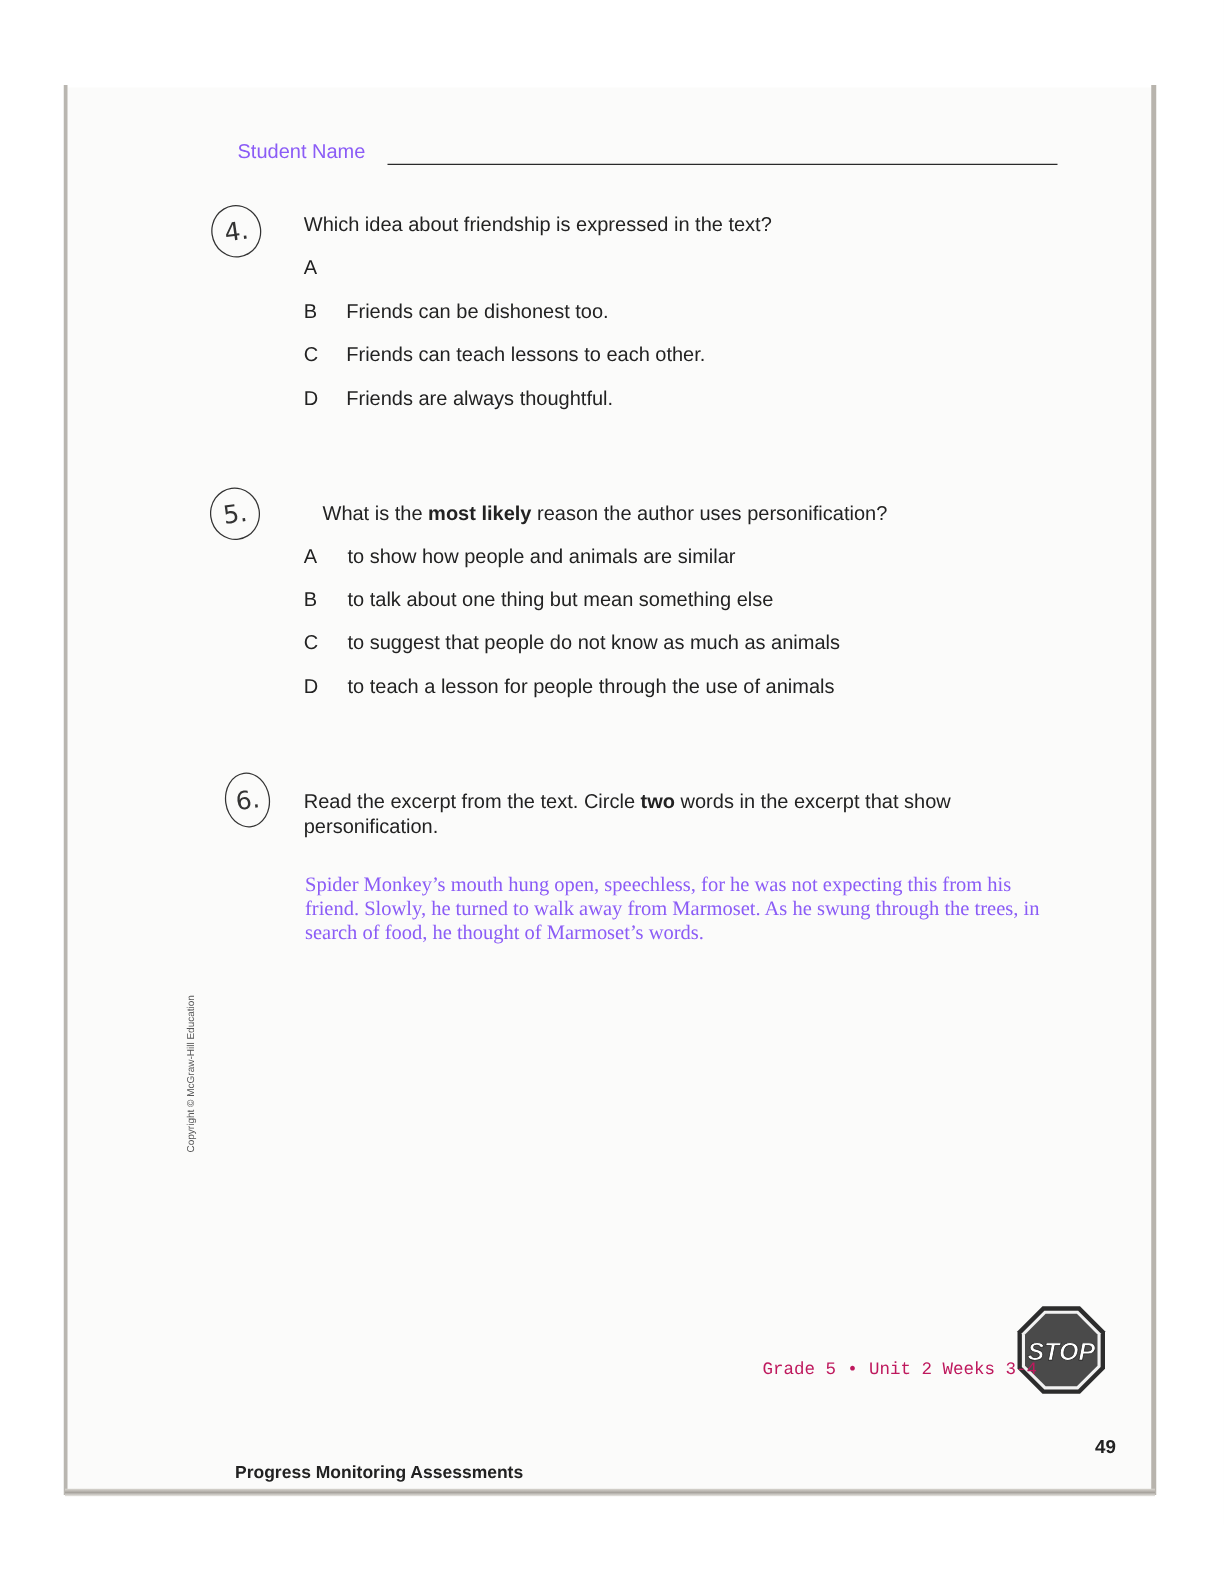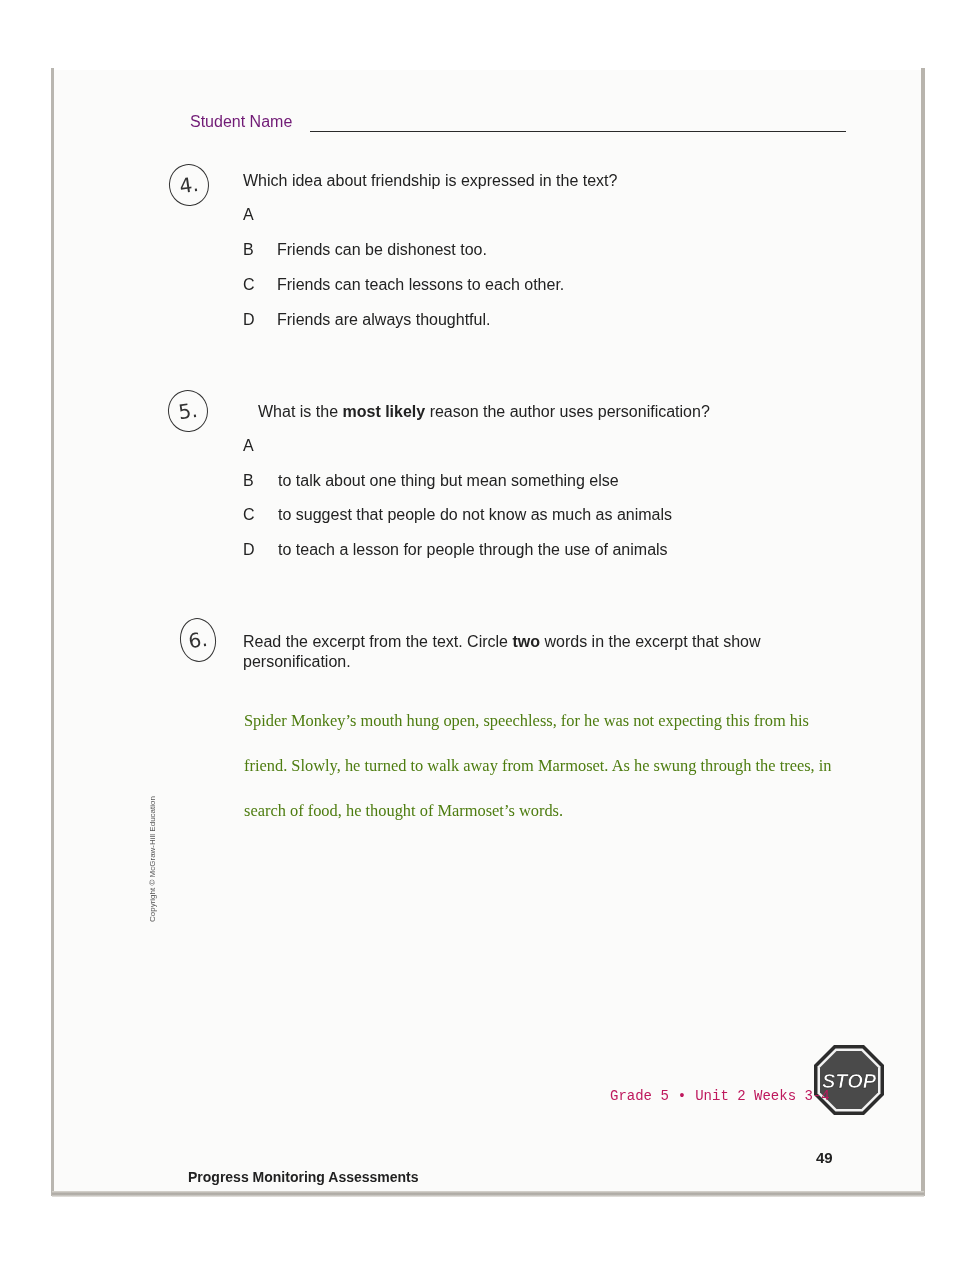--- a/index.html
+++ b/index.html
@@ -27,21 +27,21 @@
       width: 4px; height: 1128px;
       background: #b8b4ad;
     }
     .edge-bottom {
       position: absolute; left: 52px; top: 1191px;
       width: 872px; height: 6px;
       background: linear-gradient(#d9d6d0, #a8a49e 50%, #e9e7e3);
     }
     .student-name {
       position: absolute; left: 190px; top: 113px;
-      font-size: 16px; color: #701a75;
+      font-size: 16px; color: #8b5cf6;
       display: flex; align-items: flex-end;
     }
     .name-line {
       position: absolute; left: 310px; top: 131px;
       width: 536px; height: 0;
       border-bottom: 1.3px solid #2a2a2a;
     }
     .q-number {
       position: absolute;
       width: 38px; height: 40px;
@@ -63,22 +63,22 @@
       position: absolute; left: 243px;
       font-size: 16px; color: #222;
       display: flex;
     }
     .choice .letter { width: 34px; display: inline-block; }
     .choice.q5 .letter { width: 35px; }
     .excerpt {
       position: absolute; left: 244px; top: 698px;
       width: 610px;
       font-family: "Liberation Serif", "DejaVu Serif", serif;
-      font-size: 16.4px; color: #4d7c0f;
-      line-height: 45px;
+      font-size: 16.4px; color: #8b5cf6;
+      line-height: 19px;
     }
     .copyright {
       position: absolute; left: 148px; top: 922px;
       transform-origin: 0 0;
       transform: rotate(-90deg);
       font-size: 8px; color: #555;
       white-space: nowrap;
     }
     .stop-sign {
       position: absolute; left: 813px; top: 1044px;
@@ -88,21 +88,21 @@
       position: absolute; left: 188px; top: 1147px;
       font-size: 14px; font-weight: bold; color: #222; margin-top: 22px;
     }
     .footer-right {
       position: absolute; left: 610px; top: 1088px;
       font-size: 14px; color: #be185d;
       display: flex; gap: 0; font-family: Liberation Mono, monospace;
     }
     .footer-right .dot { margin: 0 9px; }
     .page-num {
-      position: absolute; left: 816px; top: 1149px;
+      position: absolute; left: 876px; top: 1149px;
       font-size: 15px; font-weight: bold; color: #222;
     }
   </style>
 </head>
 <body>
 
 <div class="page"></div>
 <div class="edge-left"></div>
 <div class="edge-right"></div>
 <div class="edge-bottom"></div>
@@ -125,20 +125,21 @@
 </div>
 <div class="choice" style="top:311px;">
   <span class="letter">D</span>
   <span>Friends are always thoughtful.</span>
 </div>
 
 <div class="q-number" style="left:168px; top:390px;">5.</div>
 <div class="q-stem" style="top:402px;margin-left:15px;"><span>What is the </span><b>most likely</b><span> reason the author uses personification?</span></div>
 <div class="choice q5" style="top:437px;">
   <span class="letter">A</span>
+  <span>to show how people and animals are similar</span>
 </div>
 <div class="choice q5" style="top:472px;">
   <span class="letter">B</span>
   <span>to talk about one thing but mean something else</span>
 </div>
 <div class="choice q5" style="top:506px;">
   <span class="letter">C</span>
   <span>to suggest that people do not know as much as animals</span>
 </div>
 <div class="choice q5" style="top:541px;">

